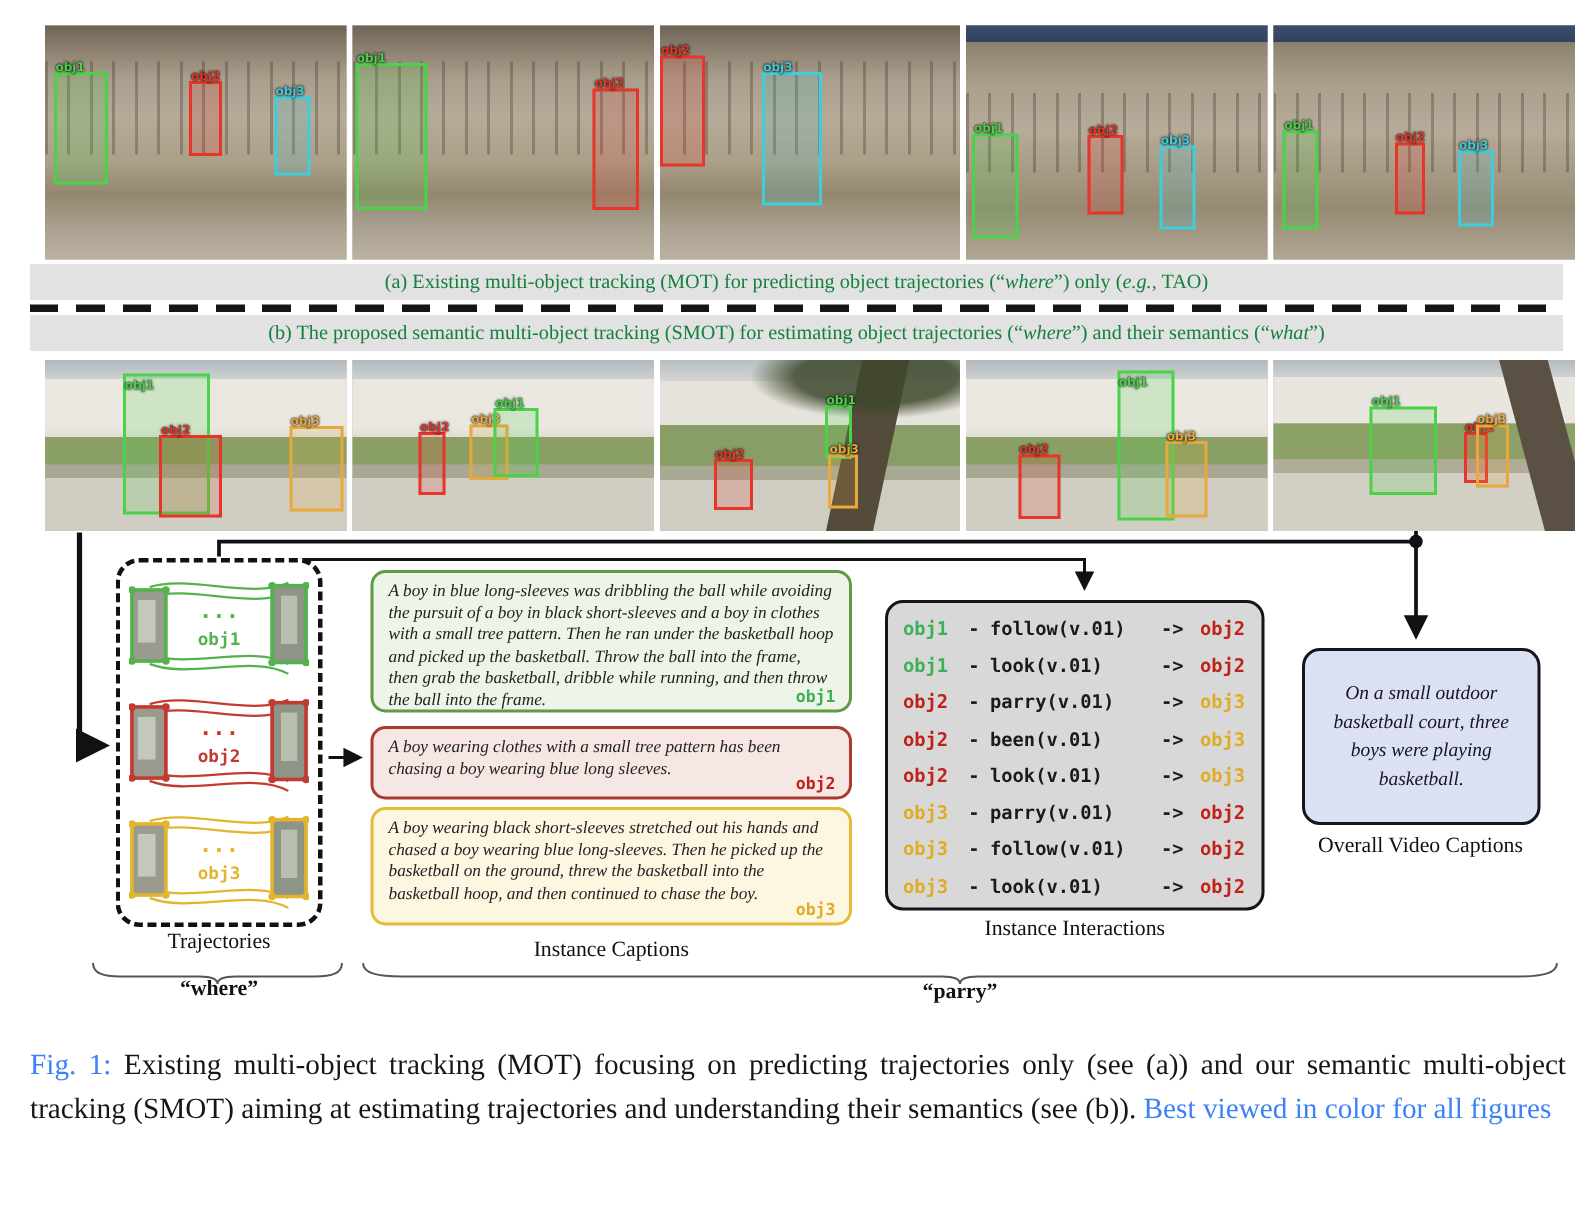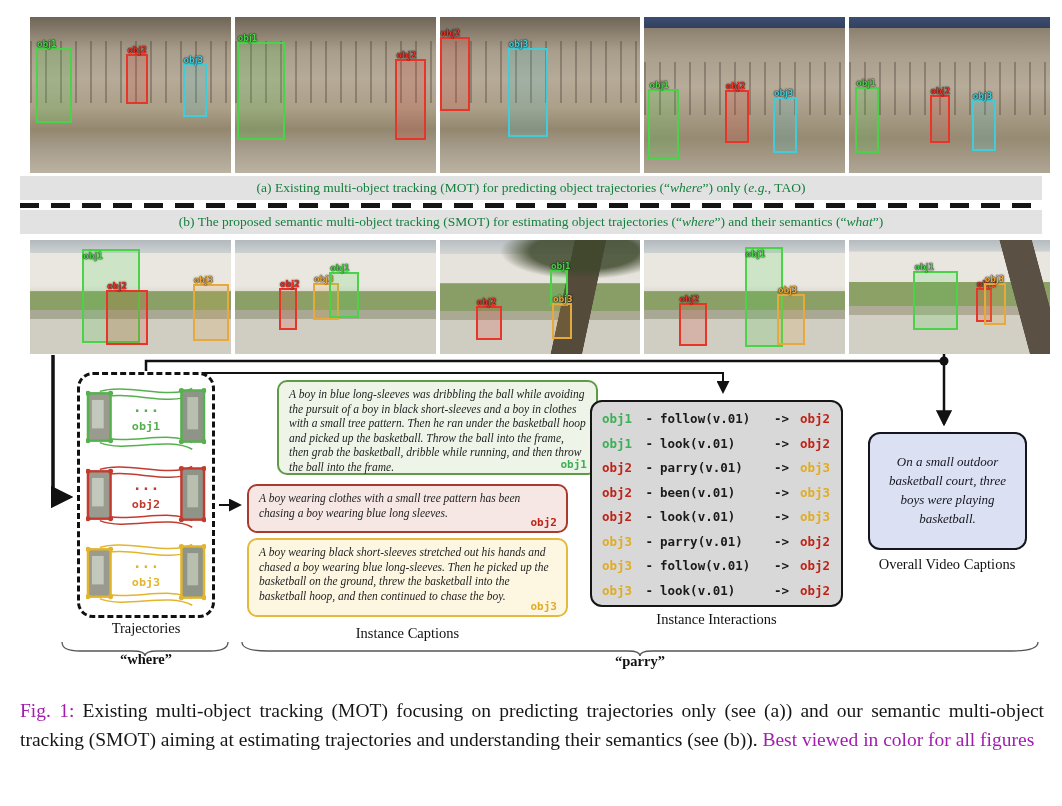--- a/index.html
+++ b/index.html
@@ -57,21 +57,21 @@
   .lbl{position:absolute;font-size:14.5px;color:#111;text-align:center;}
   .lbl-traj{left:77px;top:620px;width:138px;}
   .lbl-cap{left:247px;top:625px;width:321px;}
   .lbl-ia{left:590px;top:611px;width:253px;}
   .lbl-ov{left:857px;top:556px;width:180px;}
   .lbl-where{left:77px;top:651px;width:138px;font-weight:bold;}
   .lbl-what{left:556px;top:653px;width:168px;font-weight:bold;}
   .brace{position:absolute;}
   .figcap{position:absolute;left:20px;top:696px;width:1024px;font-size:19.5px;line-height:1.5;
           text-align:justify;color:#161616;}
-  .faint{color:#a21caf;}
+  .faint{color:#3b82f6;}
 </style>
 </head>
 <body>
 
 <div class="canvas">
 
   <div class="vrow" id="row1" style="top:17px;height:156px">
       <div class="frame t-plain">
         <div class="bbox" style="left: 3%; top: 20%; width: 18%; height: 48%; border-color: rgb(74, 211, 72); background: rgba(74, 211, 72, 0.17);">
           <span class="bboxlbl" style="color: rgb(74, 211, 72);">obj1</span>
@@ -264,21 +264,21 @@
     <text x="61" y="34" text-anchor="middle" fill="#e3b52d" font-family="DejaVu Sans Mono, monospace" font-weight="bold" font-size="15">...</text>
     <text x="61" y="53" text-anchor="middle" fill="#e3b52d" font-family="DejaVu Sans Mono, monospace" font-weight="bold" font-size="12">obj3</text>
   </svg></div>
     </div>
   <div class="lbl lbl-traj">Trajectories</div>
   <svg class="brace" style="left:60px;top:640px" width="170" height="18" viewBox="0 0 170 18">
     <path d="M2,2 C2,9 9,11 20,11 L73,11 Q85,11 85,16 Q85,11 97,11 L150,11 C161,11 168,9 168,2" fill="none" stroke="#555" stroke-width="1.3"></path>
   </svg>
   <div class="lbl lbl-where">“where”</div>
 
-  <div class="cap cap1" id="cap1" style="border: 2px solid rgb(93, 156, 68); background: rgb(238, 244, 232); margin-left: 30px;">
+  <div class="cap cap1" id="cap1" style="border: 2px solid rgb(93, 156, 68); background: rgb(238, 244, 232);">
     <div>A boy in blue long-sleeves was dribbling the ball while avoiding the pursuit of a boy in black short-sleeves and a boy in clothes with a small tree pattern. Then he ran under the basketball hoop and picked up the basketball. Throw the ball into the frame, then grab the basketball, dribble while running, and then throw the ball into the frame.</div>
     <span class="tag" style="color: rgb(60, 176, 84);">obj1</span>
   </div>
   <div class="cap cap2" id="cap2" style="border: 2px solid rgb(169, 58, 44); background: rgb(246, 231, 228);">
     <div>A boy wearing clothes with a small tree pattern has been chasing a boy wearing blue long sleeves.</div>
     <span class="tag" style="color: rgb(191, 35, 23);">obj2</span>
   </div>
   <div class="cap cap3" id="cap3" style="border: 2px solid rgb(229, 185, 58); background: rgb(253, 247, 226);">
     <div>A boy wearing black short-sleeves stretched out his hands and chased a boy wearing blue long-sleeves. Then he picked up the basketball on the ground, threw the basketball into the basketball hoop, and then continued to chase the boy.</div>
     <span class="tag" style="color: rgb(224, 172, 37);">obj3</span>

